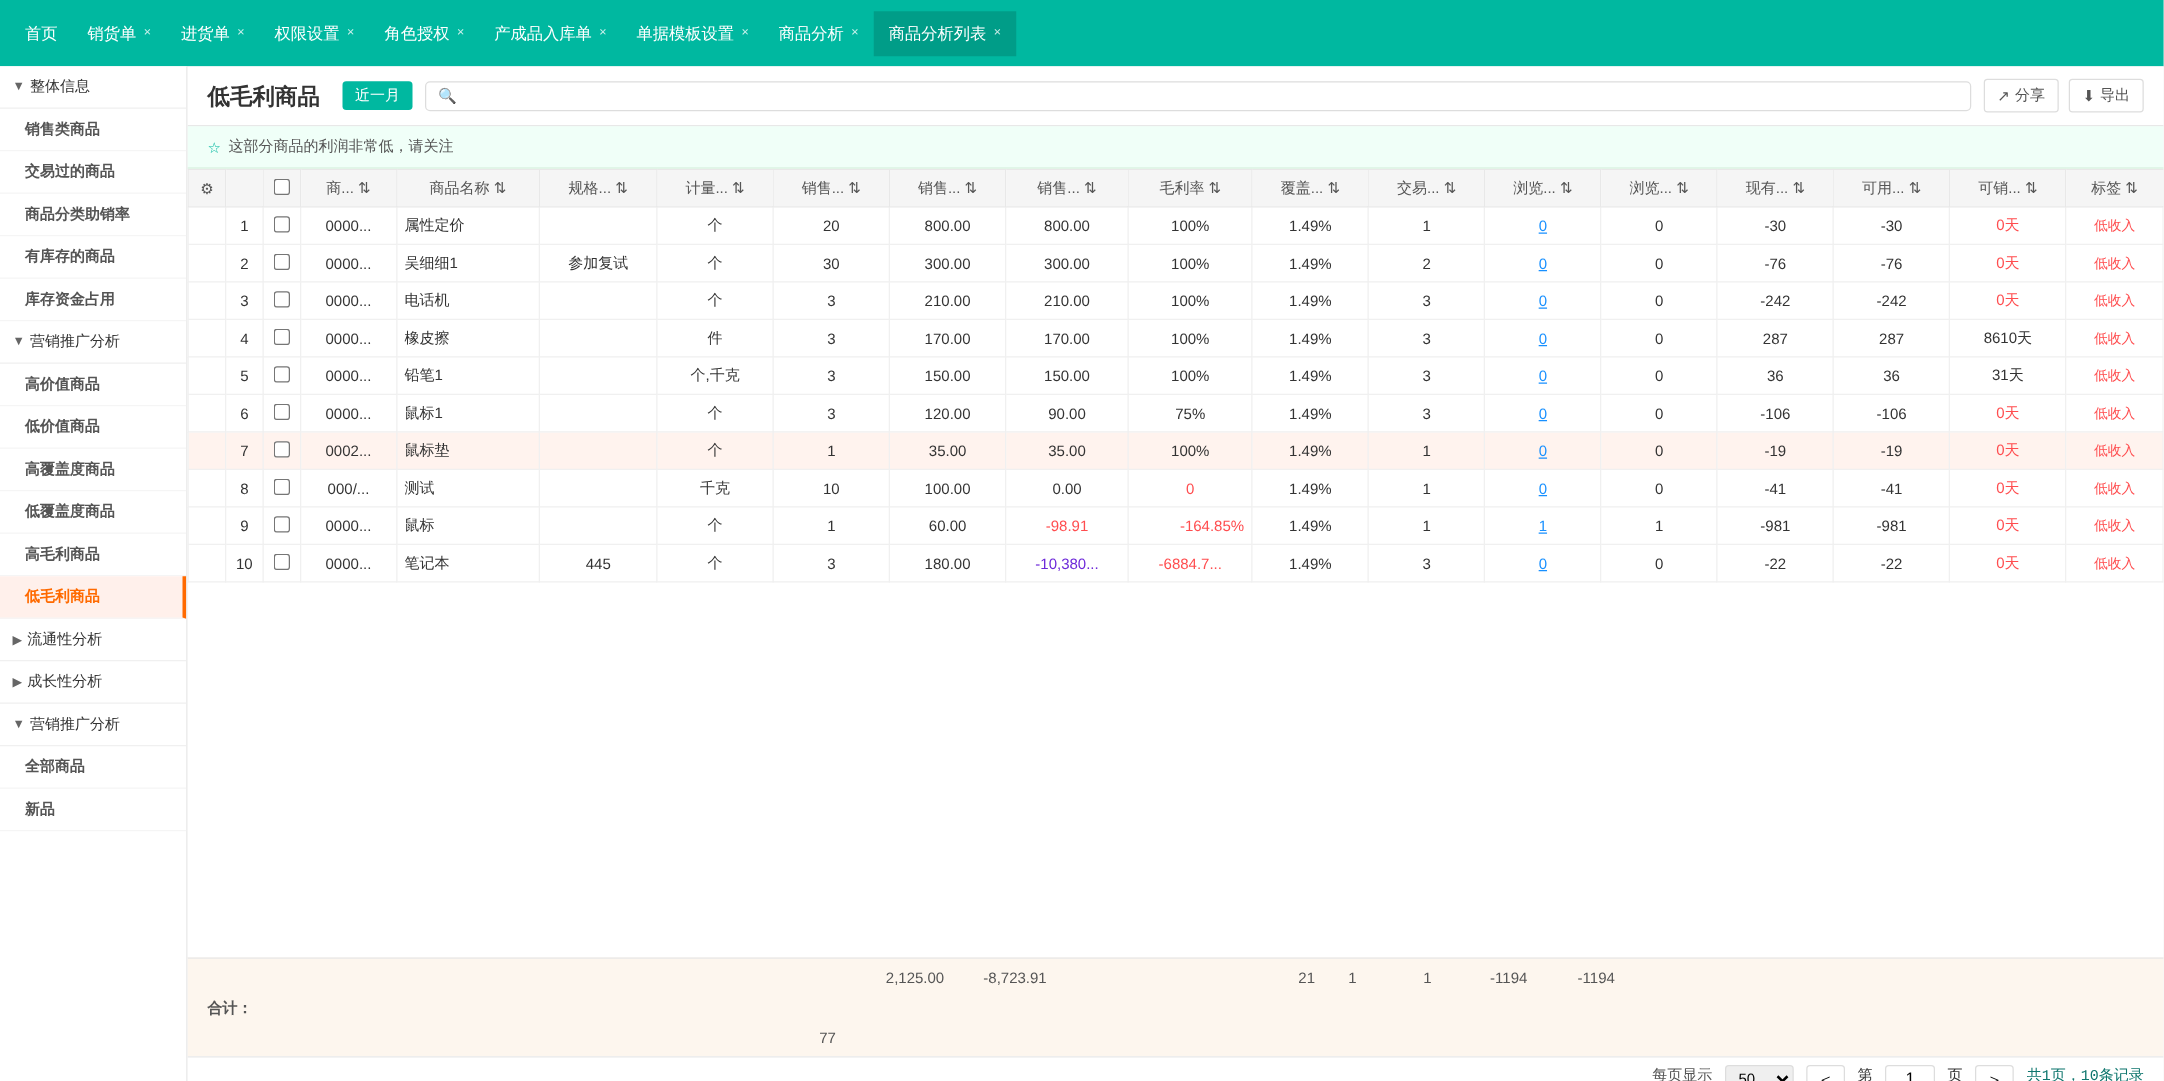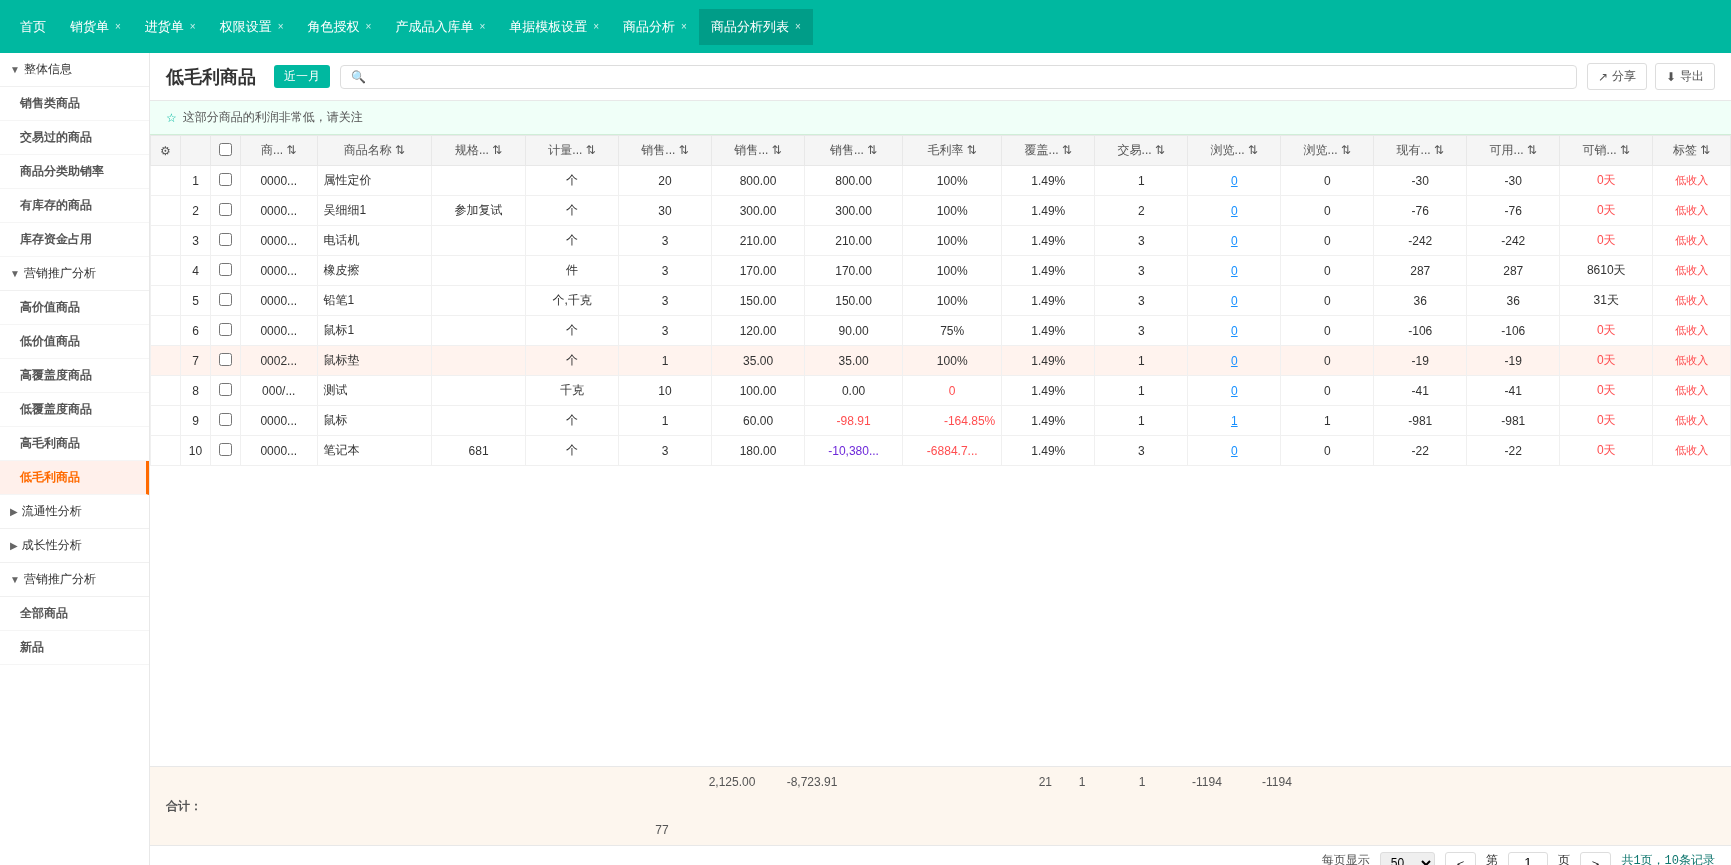--- a/index.html
+++ b/index.html
@@ -407,21 +407,21 @@
     <td>-981</td>
     <td style="color:#ff4d4f;">0天</td>
     <td class="tag-low">低收入</td>
   </tr>
             <tr>
     <td></td>
     <td>10</td>
     <td><input type="checkbox" style=""></td>
     <td>0000...</td>
     <td class="text-left">笔记本</td>
-    <td>681</td>
+    <td>445</td>
     <td>个</td>
     <td>3</td>
     <td>180.00</td>
     <td style="color:#6d28d9;">-10,380...</td>
     <td style="color:#ff4d4f;">-6884.7...</td>
     <td>1.49%</td>
     <td>3</td>
     <td class="link">0</td>
     <td>0</td>
     <td>-22</td>

